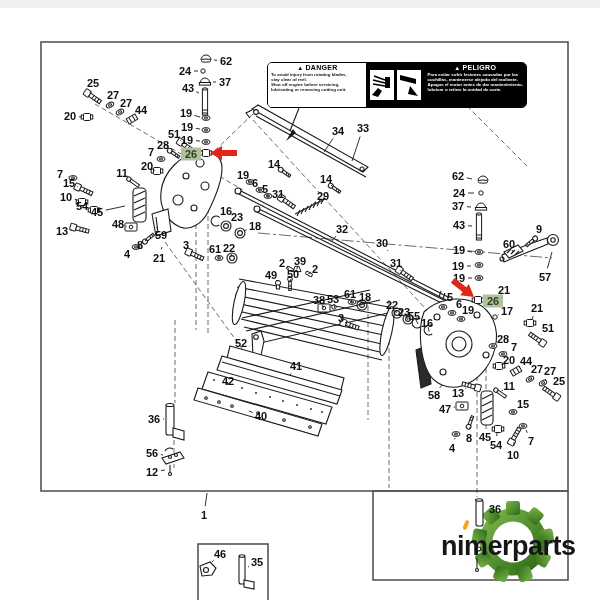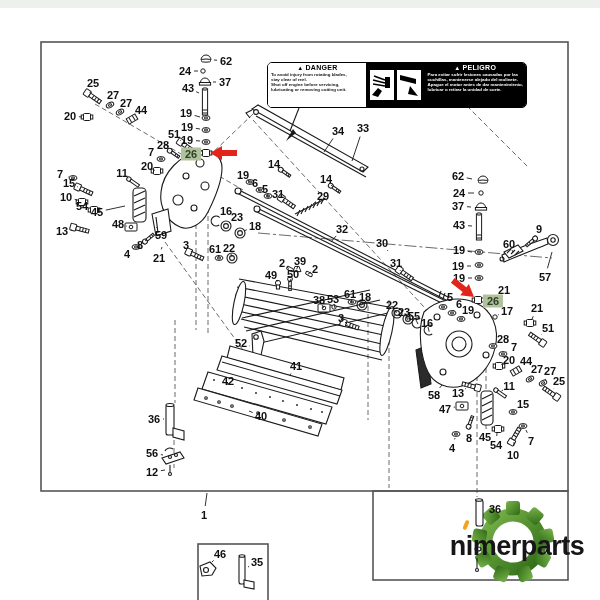--- a/index.html
+++ b/index.html
@@ -14,21 +14,21 @@
   .w-title{display:flex;align-items:center;justify-content:center;gap:2px;font-weight:bold;
            font-size:7px;letter-spacing:.3px;line-height:1.1;color:#000;}
   .w-tri{font-size:6px;line-height:1;}
   .w-line{font-size:4.4px;line-height:1.14;font-weight:bold;color:#111;white-space:nowrap;}
   .w-mid{width:60px;background:#000;display:flex;align-items:center;justify-content:center;gap:3px;}
   .pict{width:24px;height:30px;background:#fff;}
   .w-right{flex:1;background:#000;color:#fff;padding:1px 3px 0 3px;display:flex;flex-direction:column;}
   .w-right .w-title{color:#fff;}
   .w-right .w-line{color:#fff;}
   
-  .logo-text{position:absolute;left:441px;top:531px;width:152px;text-align:center;font-size:27px;
+  .logo-text{position:absolute;left:441px;top:531px;width:152px;font-size:27px;
              font-weight:bold;letter-spacing:-0.5px;color:#161616;z-index:5;}
   .accent{position:absolute;left:464px;top:520px;width:4px;height:10px;border-radius:2px;
           transform:rotate(22deg);z-index:6;}
 </style>
 </head>
 <body>
 
 <div class="stage">
 
   <div class="top-strip" style="background: rgb(238, 240, 238);"></div>

